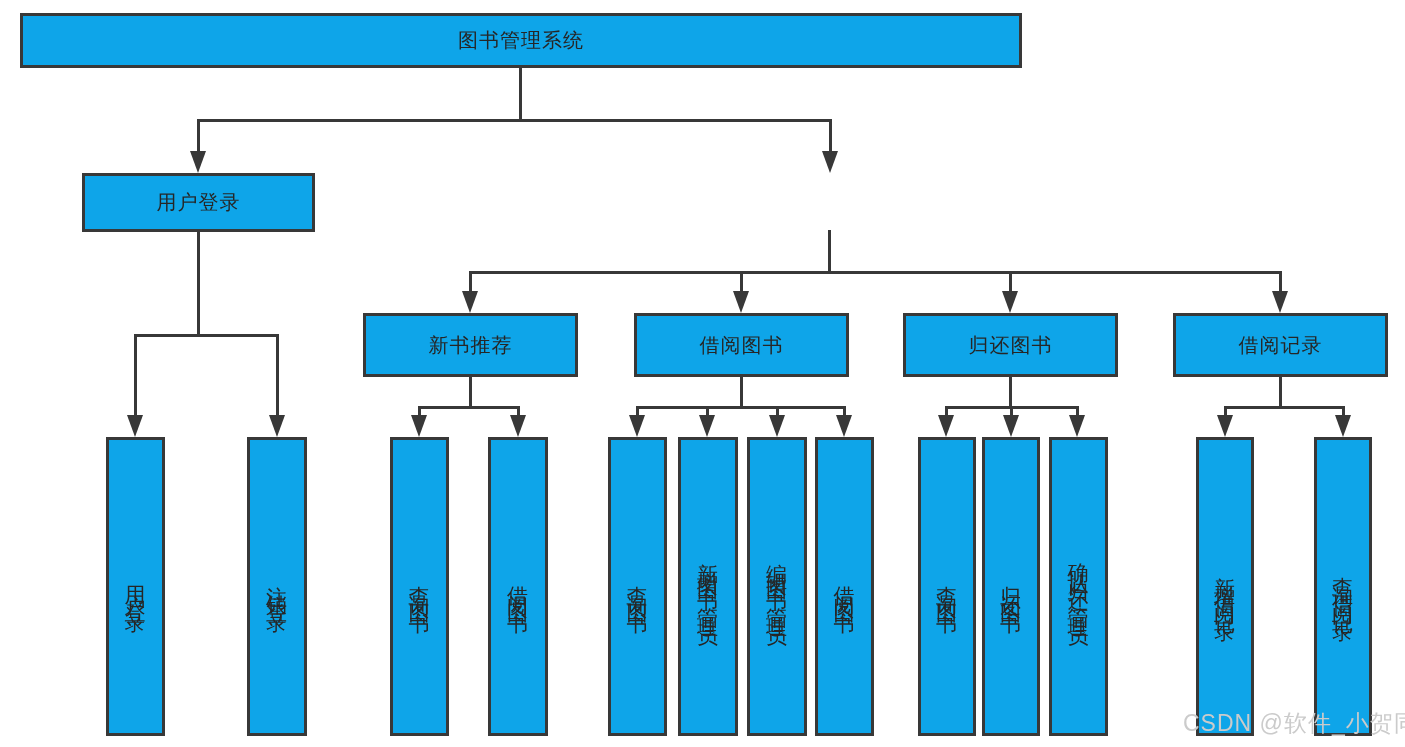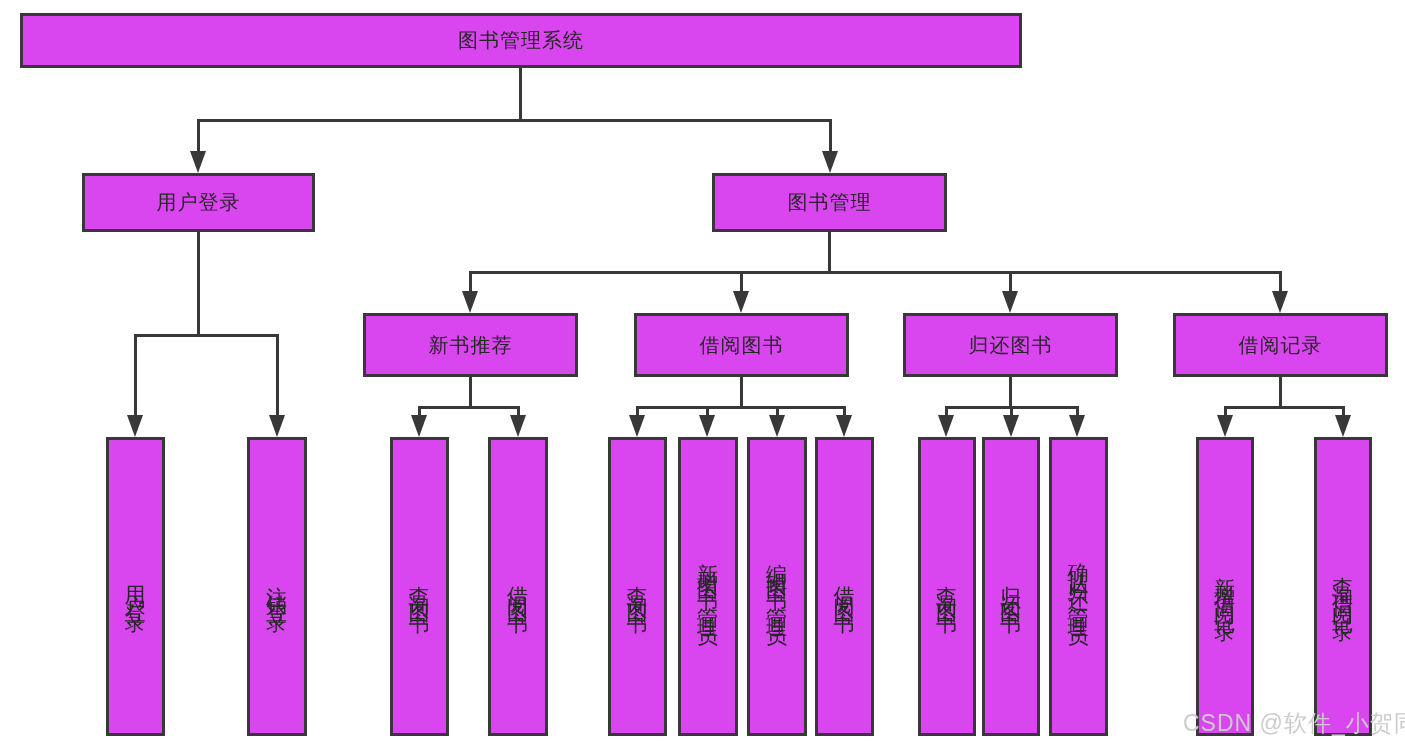--- a/index.html
+++ b/index.html
@@ -1,21 +1,21 @@
 <!DOCTYPE html>
 <html><head>
 <meta charset="utf-8">
 <style>
   html,body{margin:0;padding:0;background:#ffffff;}
   body{font-family:"Liberation Sans","DejaVu Sans",sans-serif;}
   .canvas{
     position:relative;width:1405px;height:747px;background:#ffffff;overflow:hidden;
   }
   .box{
-    position:absolute;border:3px solid #383838;background:#d946ef;
+    position:absolute;border:3px solid #383838;background:#0ea5e9;
     display:flex;align-items:center;justify-content:center;box-sizing:border-box;
     color:#262626;
   }
   .box.h span{font-size:20px;letter-spacing:1px;white-space:nowrap;}
   .box.root{border-width:3px;}
   .box.leaf span{
     writing-mode:vertical-rl;text-orientation:mixed;
     font-size:21px;letter-spacing:9px;line-height:1;white-space:nowrap;
   }
   .vline,.hline{position:absolute;background:#383838;}
@@ -35,23 +35,20 @@
 <body>
 
 <div class="canvas">
 
   <div class="box h root" style="left:20px;top:13px;width:1002px;height:55px">
     <span>图书管理系统</span>
   </div>
 
   <div class="box h" style="left:82px;top:173px;width:233px;height:59px">
     <span>用户登录</span>
-  </div>
-  <div class="box h" style="left:712px;top:173px;width:235px;height:59px">
-    <span>图书管理</span>
   </div>
 
   <div class="box h" style="left:363px;top:313px;width:215px;height:64px">
     <span>新书推荐</span>
   </div>
   <div class="box h" style="left:634px;top:313px;width:215px;height:64px">
     <span>借阅图书</span>
   </div>
   <div class="box h" style="left:903px;top:313px;width:215px;height:64px">
     <span>归还图书</span>

